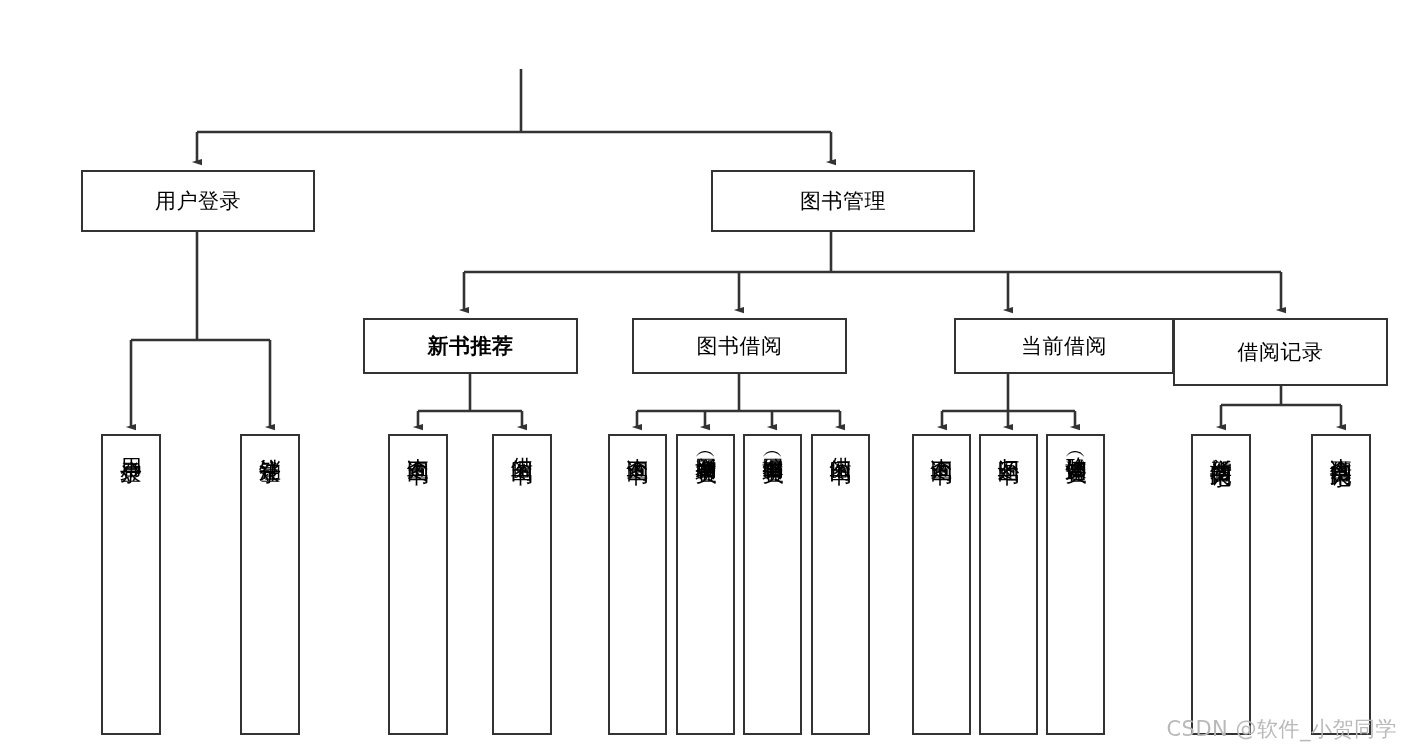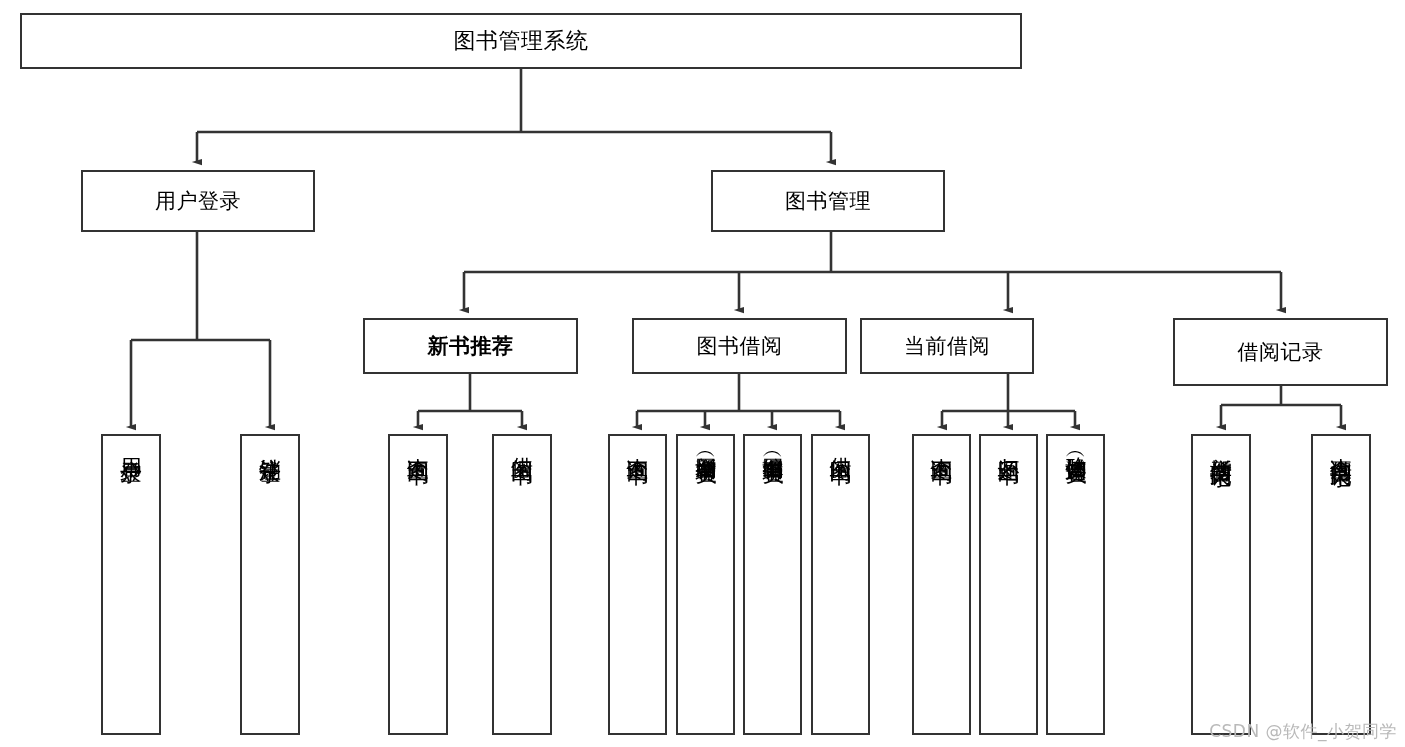--- a/index.html
+++ b/index.html
@@ -68,21 +68,21 @@
     text-align: start;
   }
   .node.vert.tall-text .label {
     font-size: 21px;
     letter-spacing: 1px;
   }
   #watermark {
     position: absolute;
     right: 8px;
     bottom: 4px;
-    font-size: 17px;
+    font-size: 21px;
     color: #b9b9b9;
     letter-spacing: 0.5px;
     white-space: nowrap;
     z-index: 5;
     font-family: "DejaVu Sans", "Liberation Sans", sans-serif;
   }
 </style>
 </head>
 <body>
 
@@ -132,38 +132,35 @@
       <path d="M 1008 411 L 1008 427" marker-end="url(#arrowhead)"></path>
       <path d="M 1075 411 L 1075 427" marker-end="url(#arrowhead)"></path>
 
       <path d="M 1281 374 L 1281 405"></path>
       <path d="M 1221 405 L 1341 405"></path>
       <path d="M 1221 405 L 1221 427" marker-end="url(#arrowhead)"></path>
       <path d="M 1341 405 L 1341 427" marker-end="url(#arrowhead)"></path>
     </g>
   </svg>
 
-  <div class="node horiz root" style="left:20px; top:13px; width:1002px; height:56px;">
-    <span class="label">图书管理系统</span>
-  </div>
 
   <div class="node horiz" style="left:81px; top:170px; width:234px; height:62px;">
     <span class="label">用户登录</span>
   </div>
-  <div class="node horiz" style="left:711px; top:170px; width:234px; height:62px;justify-content:center;">
+  <div class="node horiz" style="left:711px; top:170px; width:264px; height:62px;justify-content:center;">
     <span class="label">图书管理</span>
   </div>
 
   <div class="node horiz" style="left:363px; top:318px; width:215px; height:56px;font-weight:bold;">
     <span class="label">新书推荐</span>
   </div>
   <div class="node horiz" style="left:632px; top:318px; width:215px; height:56px;align-items:center;">
     <span class="label">图书借阅</span>
   </div>
-  <div class="node horiz" style="left:860px; top:318px; width:174px; height:56px;">
+  <div class="node horiz" style="left:954px; top:318px; width:220px; height:56px;">
     <span class="label">当前借阅</span>
   </div>
   <div class="node horiz" style="left:1173px; top:318px; width:215px; height:68px;">
     <span class="label">借阅记录</span>
   </div>
 
   <div class="node vert" style="left:101px; top:434px; width:60px; height:301px;">
     <span class="label">用户登录</span>
   </div>
   <div class="node vert" style="left:240px; top:434px; width:60px; height:301px;">

